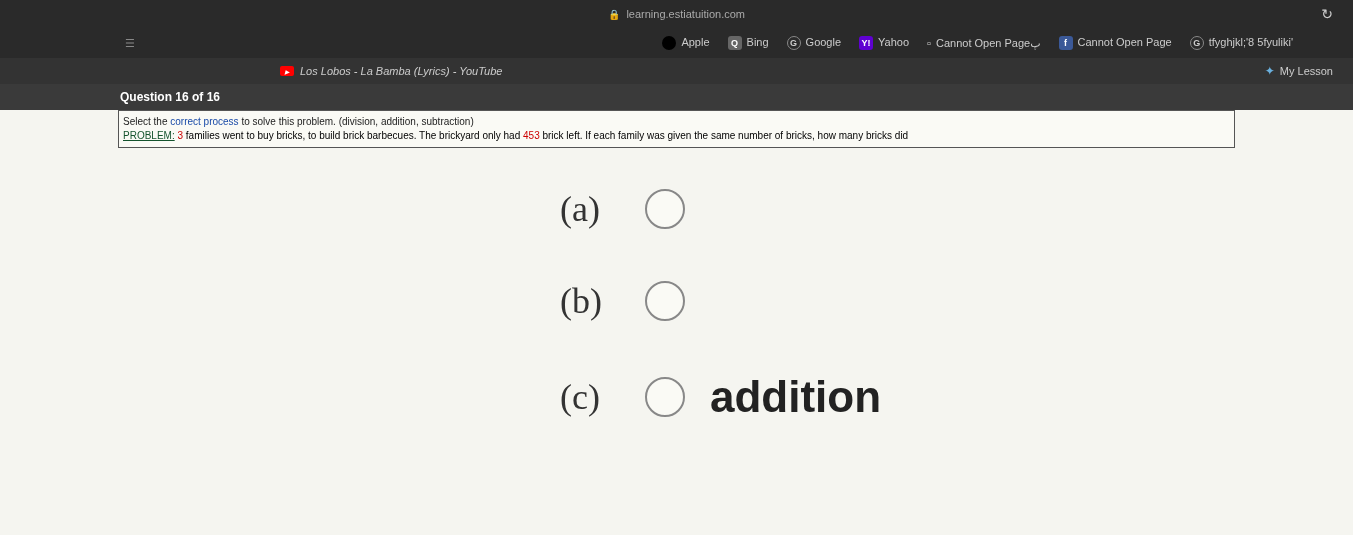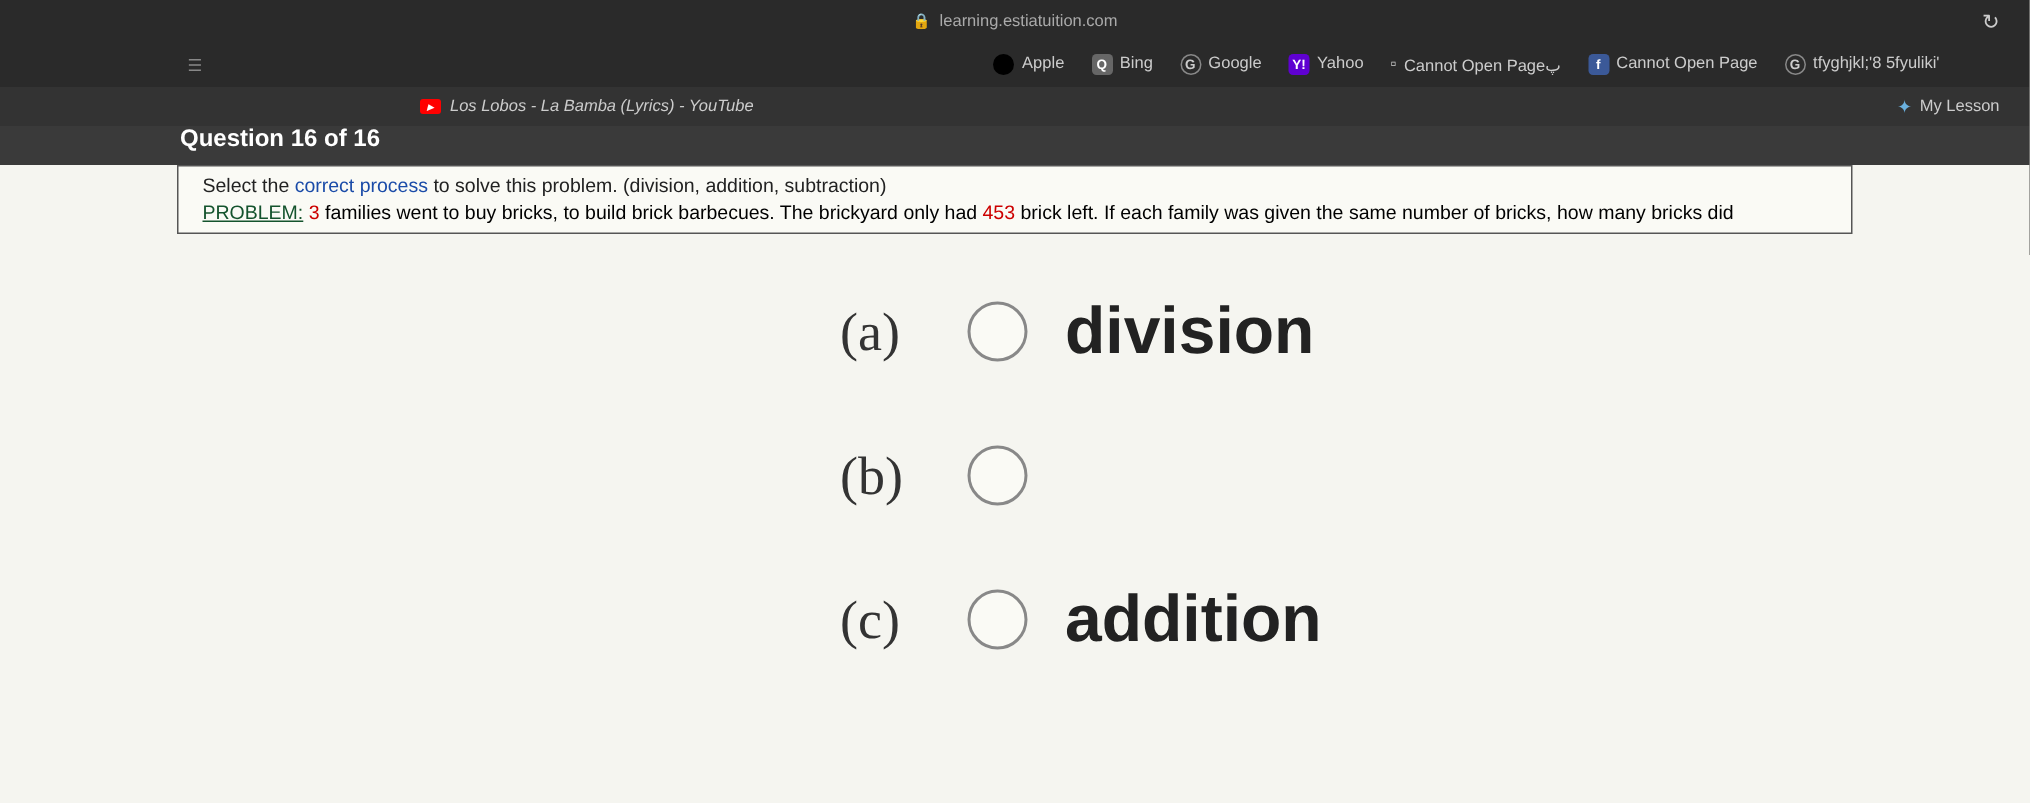--- a/index.html
+++ b/index.html
@@ -106,37 +106,38 @@
     display: flex;
     align-items: center;
     gap: 5px;
     color: #ccc;
   }
   .compass-icon { color: #6ab0de; font-size: 12px; }
   .question-header {
     background: #3a3a3a;
     height: 26px;
     display: flex;
+    align-items: center;
     color: #fff;
-    font-size: 16px;
+    font-size: 12px;
     font-weight: bold;
     padding: 0 120px;
     justify-content: space-between;
   }
   .content-area {
     background: #f5f5f0;
     height: calc(535px - 110px);
     padding: 0;
   }
   .problem-box {
     border: 1px solid #555;
     margin: 0 118px;
     background: #fafaf5;
-    padding: 4px 16px;
-    font-size: 13px;
+    padding: 4px 4px;
+    font-size: 10px;
     line-height: 1.4;
   }
   .instruction-line { color: #222; }
   .correct-process { color: #1a4ba8; }
   .problem-label {
     color: #14532d;
     text-decoration: underline;
   }
   .num-red { color: #cc0000; }
   .answers {
@@ -237,21 +238,20 @@
     </div>
     <div>
       <span class="problem-label">PROBLEM:</span><span> </span><span class="num-red">3</span><span> families went to buy bricks, to build brick barbecues. The brickyard only had </span><span class="num-red">453</span><span> brick left. If each family was given the same number of bricks, how many bricks did</span>
     </div>
   </div>
 
   <div class="answers">
     <div class="answer-row">
       <span class="answer-letter">(a)</span>
       <div class="radio-circle"></div>
-      <span class="answer-text">division</span>
     </div>
     <div class="answer-row">
       <span class="answer-letter">(b)</span>
       <div class="radio-circle"></div>
     </div>
     <div class="answer-row">
       <span class="answer-letter">(c)</span>
       <div class="radio-circle"></div>
       <span class="answer-text">addition</span>
     </div>

